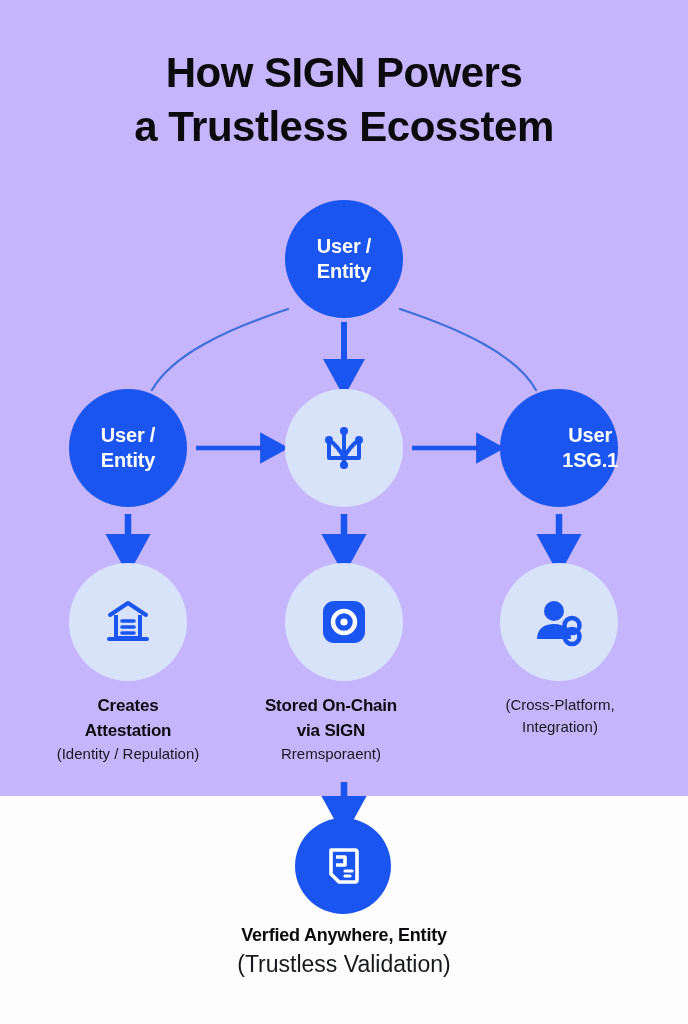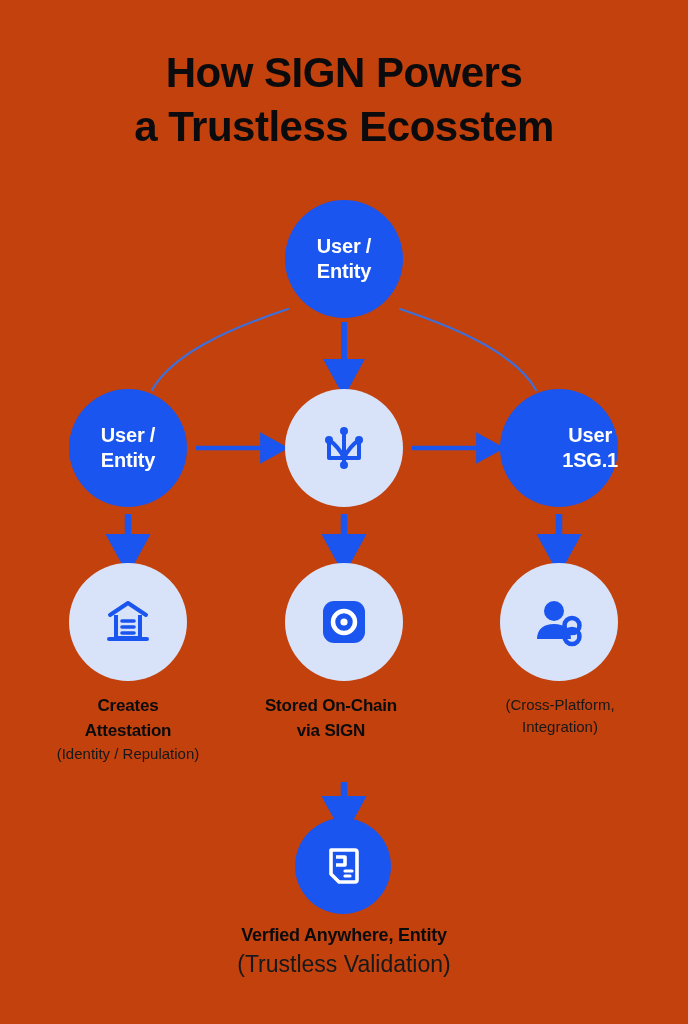--- a/index.html
+++ b/index.html
@@ -11,22 +11,22 @@
     width: 688px;
     height: 1024px;
     overflow: hidden;
     font-family: "Liberation Sans", sans-serif;
     background: #fdfdfd;
     position: relative;
   }
   #canvas {
     position: relative;
     width: 688px;
-    height: 1024px;
-    background: #c2410c;
+    height: 796px;
+    background: #c4b5fd;
   }
   
   .title {
     position: absolute;
     left: 0;
     top: 46px;
     width: 688px;
     text-align: center;
     font-size: 42px;
     font-weight: bold;
@@ -210,20 +210,21 @@
 
   <div class="caption" id="cap-left">
     <span class="cap-title">Creates
 Attestation</span>
     <span class="cap-sub">(Identity / Repulation)</span>
   </div>
 
   <div class="caption" id="cap-center">
     <span class="cap-title">Stored On-Chain
 via SIGN</span>
+    <span class="cap-sub">Rremsporaent)</span>
   </div>
 
   <div class="caption" id="cap-right">
     <span class="cap-sub">(Cross-Platform,
 Integration)</span>
   </div>
 
   <div class="node solid" id="node-bottom">
     <span>
       <svg class="icon-svg" width="48" height="48" viewBox="0 0 48 48" fill="none">

